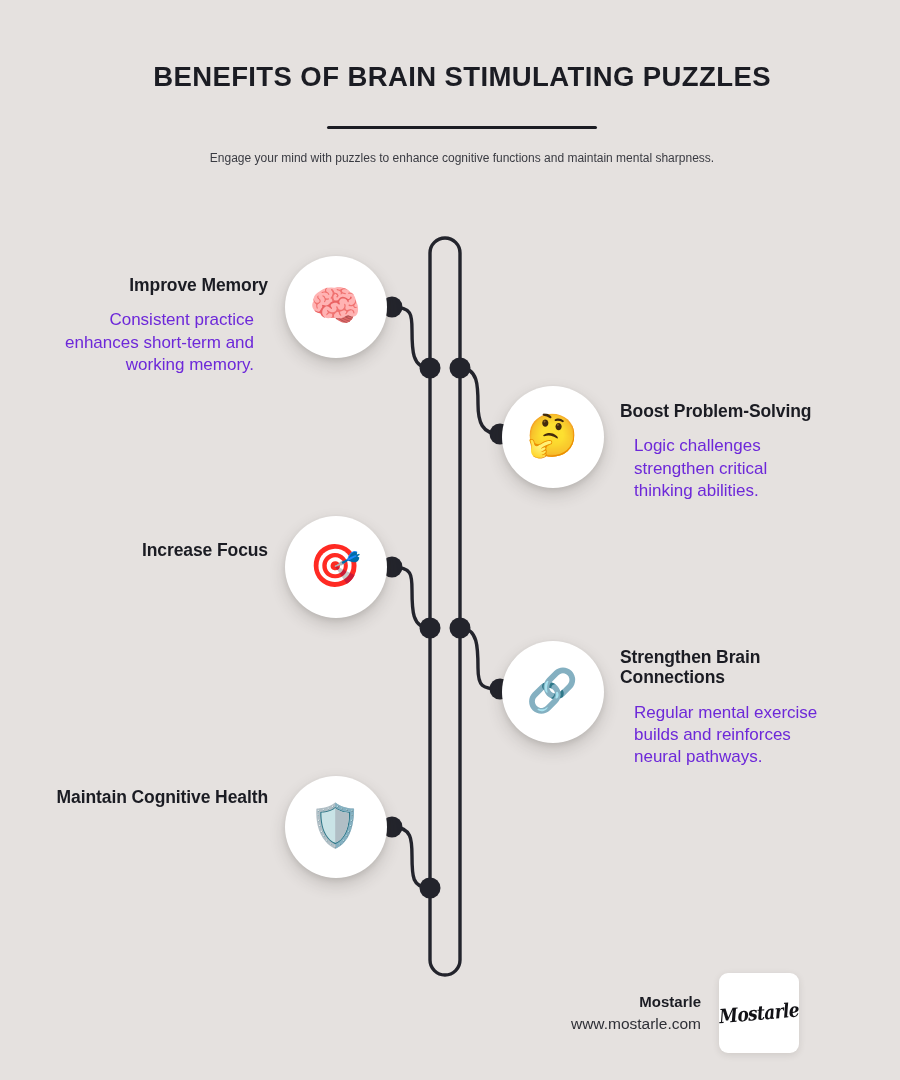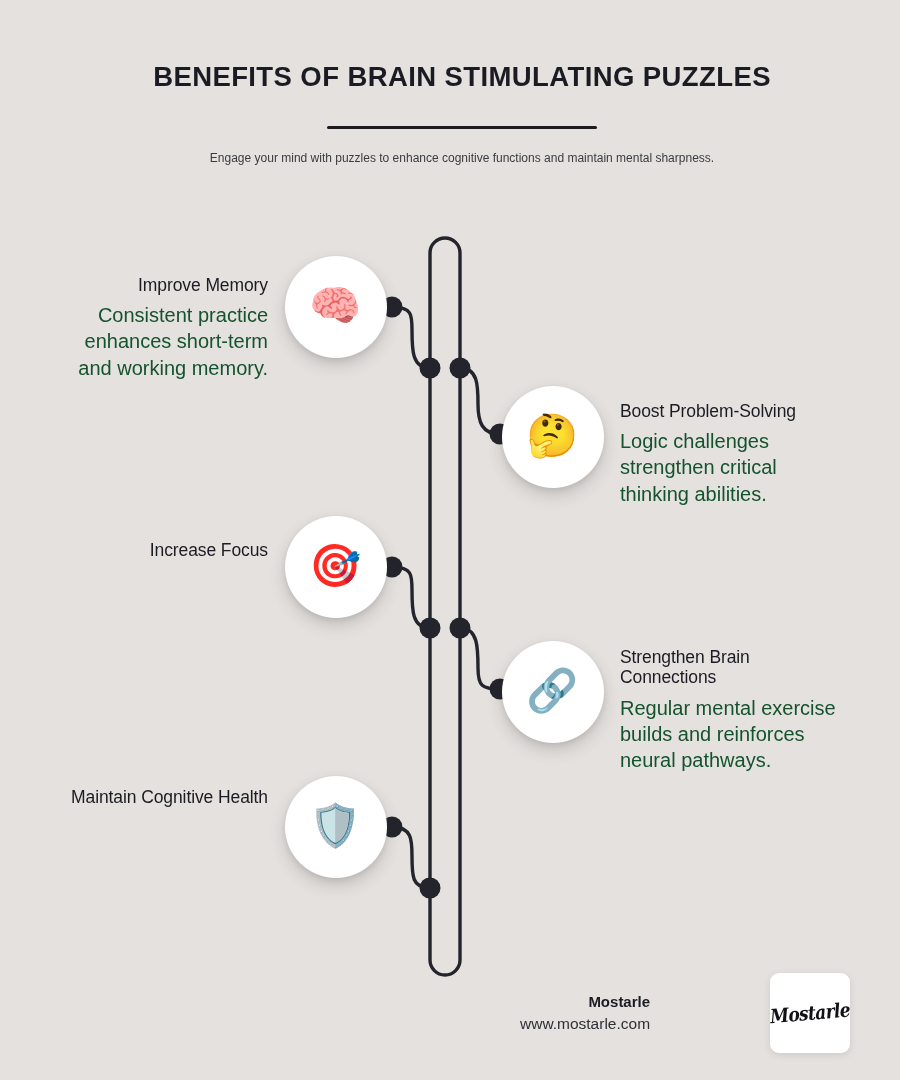--- a/index.html
+++ b/index.html
@@ -90,43 +90,43 @@
 
   .textblock {
     position: absolute;
     width: 218px;
   }
   .textblock.left  { text-align: right; }
   .textblock.right { text-align: left;  }
 
   .item-title {
     font-size: 17.5px;
-    font-weight: 400;
+    font-weight: 700;
     color: #1b1c23;
     line-height: 1.16;
     margin: 0 0 7px 0;
     letter-spacing: -0.1px;
   }
   .item-desc {
-    font-size: 20px;
-    color: #14532d;
+    font-size: 17px;
+    color: #6d28d9;
     line-height: 1.31;
-    margin: 0;
+    margin: 14px;
   }
 
   
   .footer {
     position: absolute;
     left: 520px;
     top: 968px;
     width: 330px;
     height: 90px;
     display: flex;
     align-items: center;
-    justify-content: space-between;
+    justify-content: center;
     gap: 18px;
   }
   .footer-text { text-align: right; }
   .brand {
     font-size: 15px;
     font-weight: 700;
     color: #1b1c23;
     line-height: 1.5;
   }
   .site {

